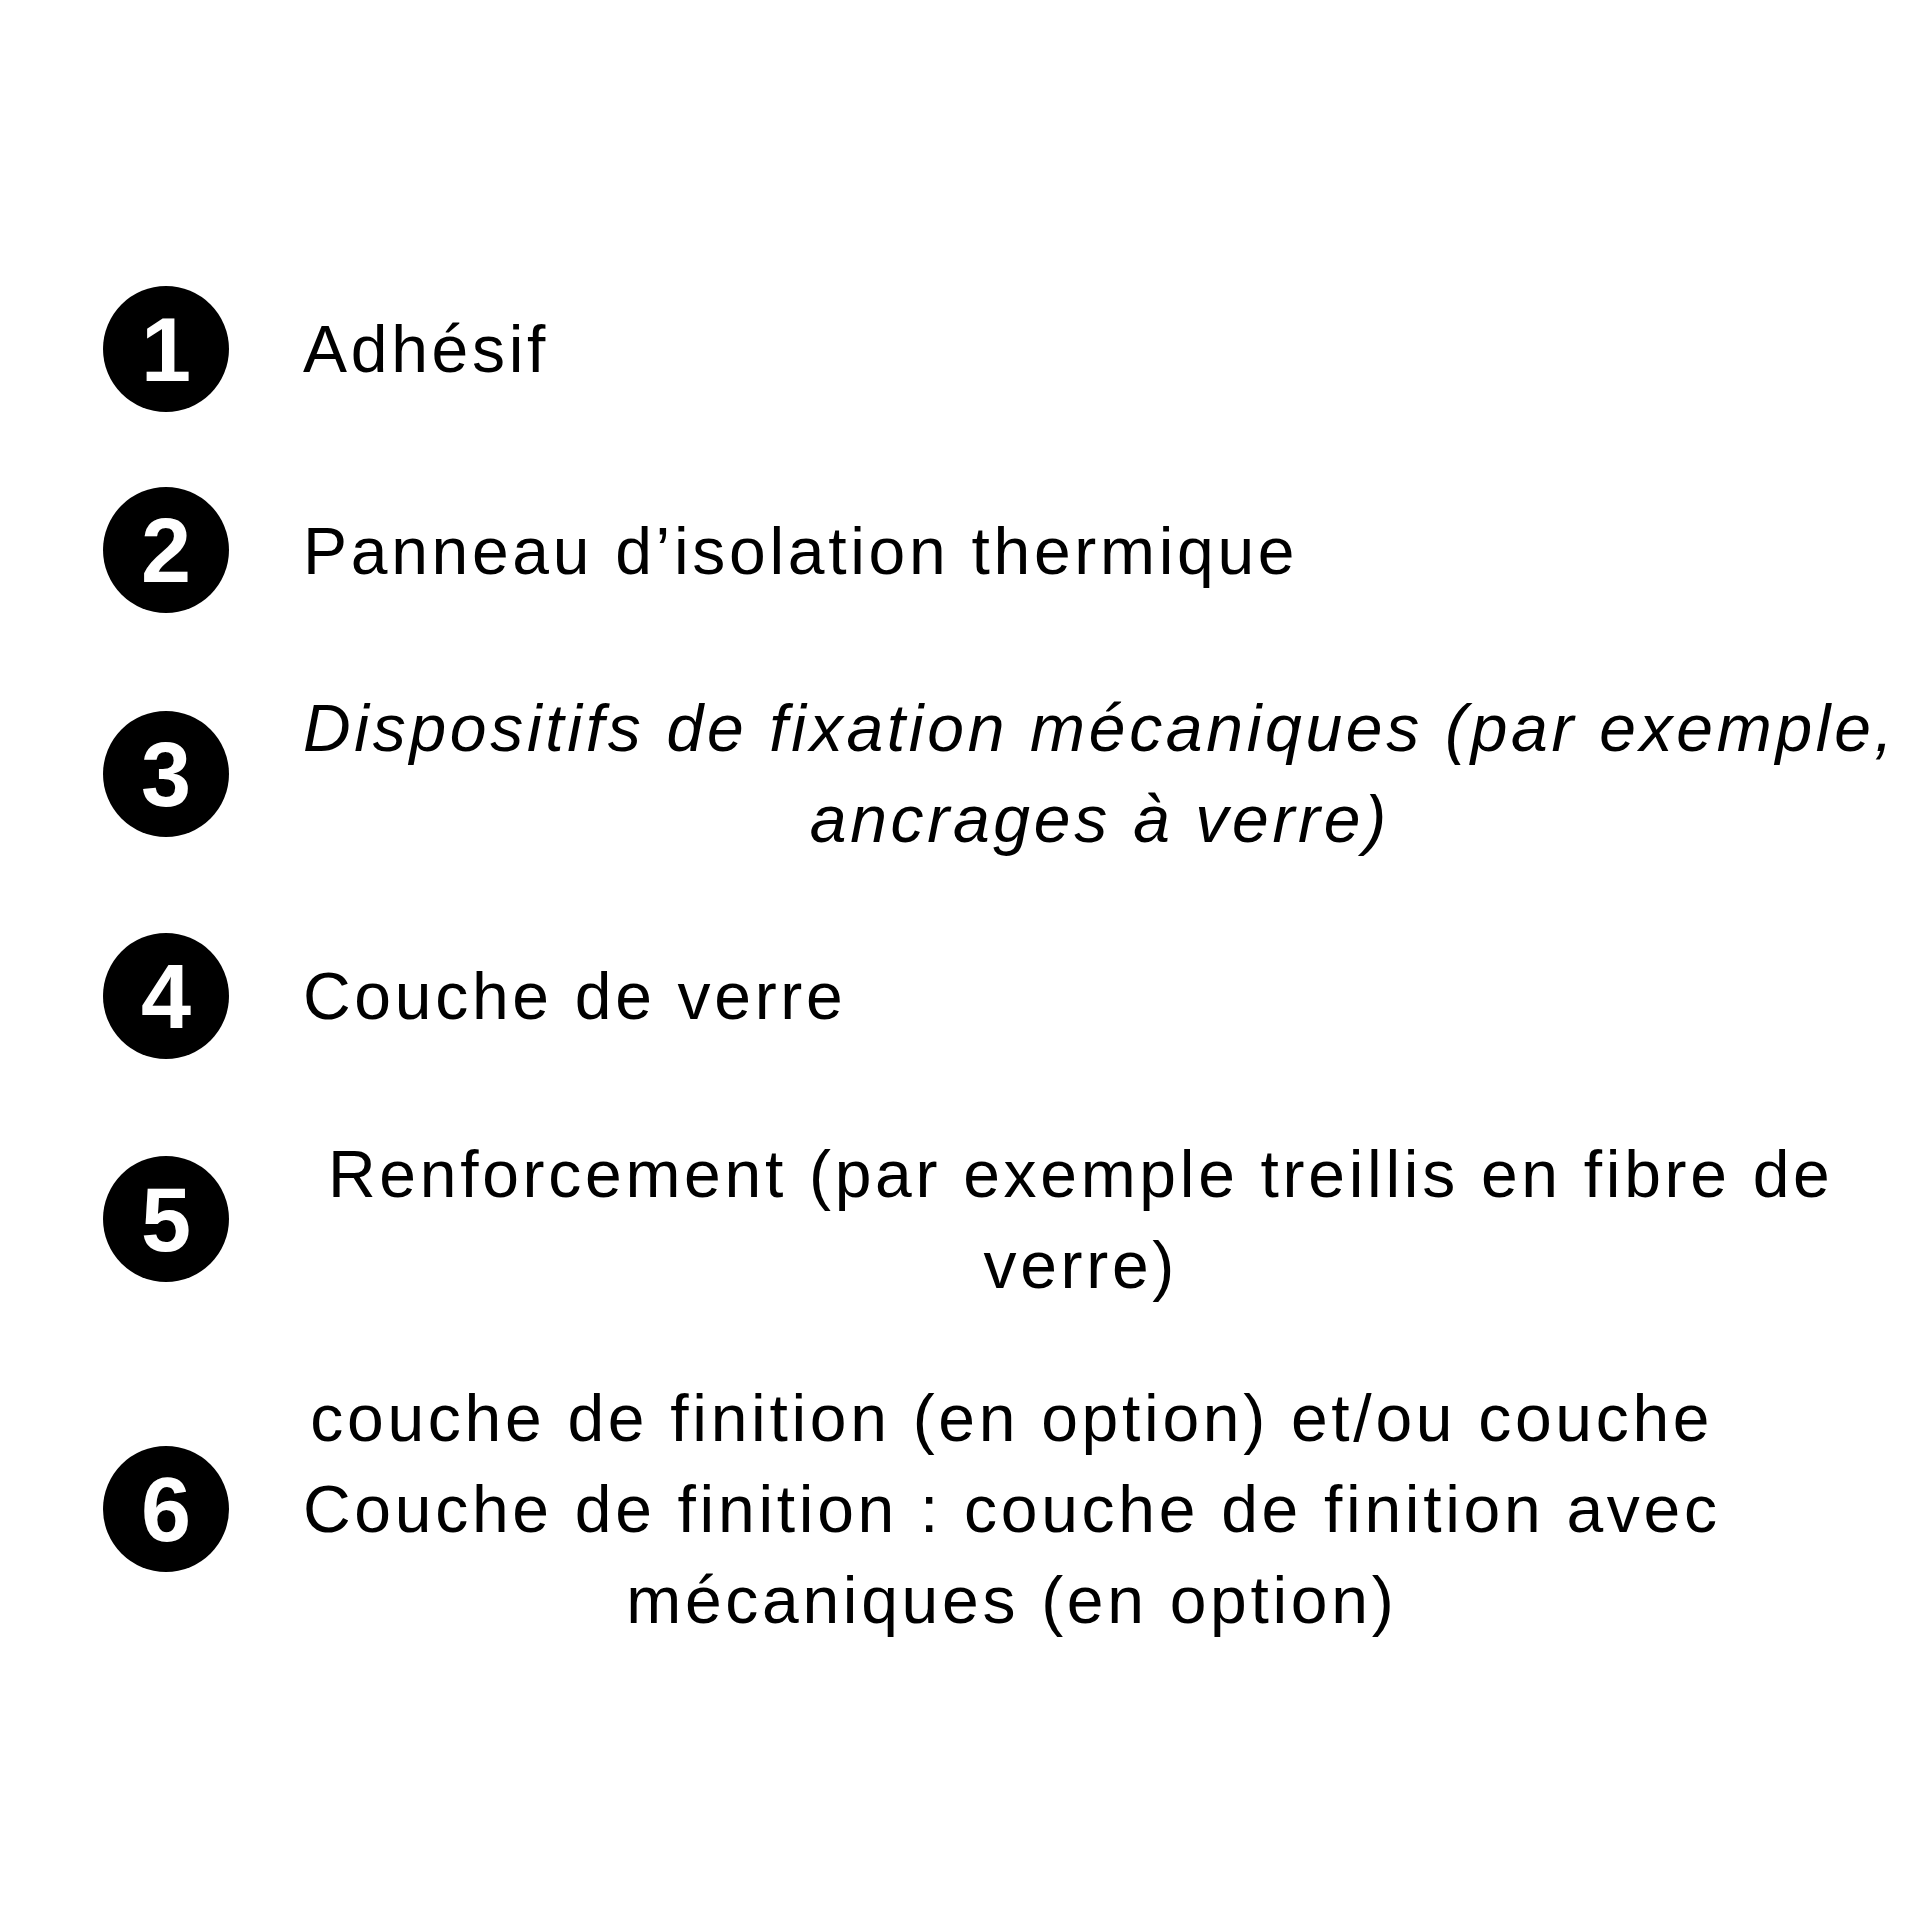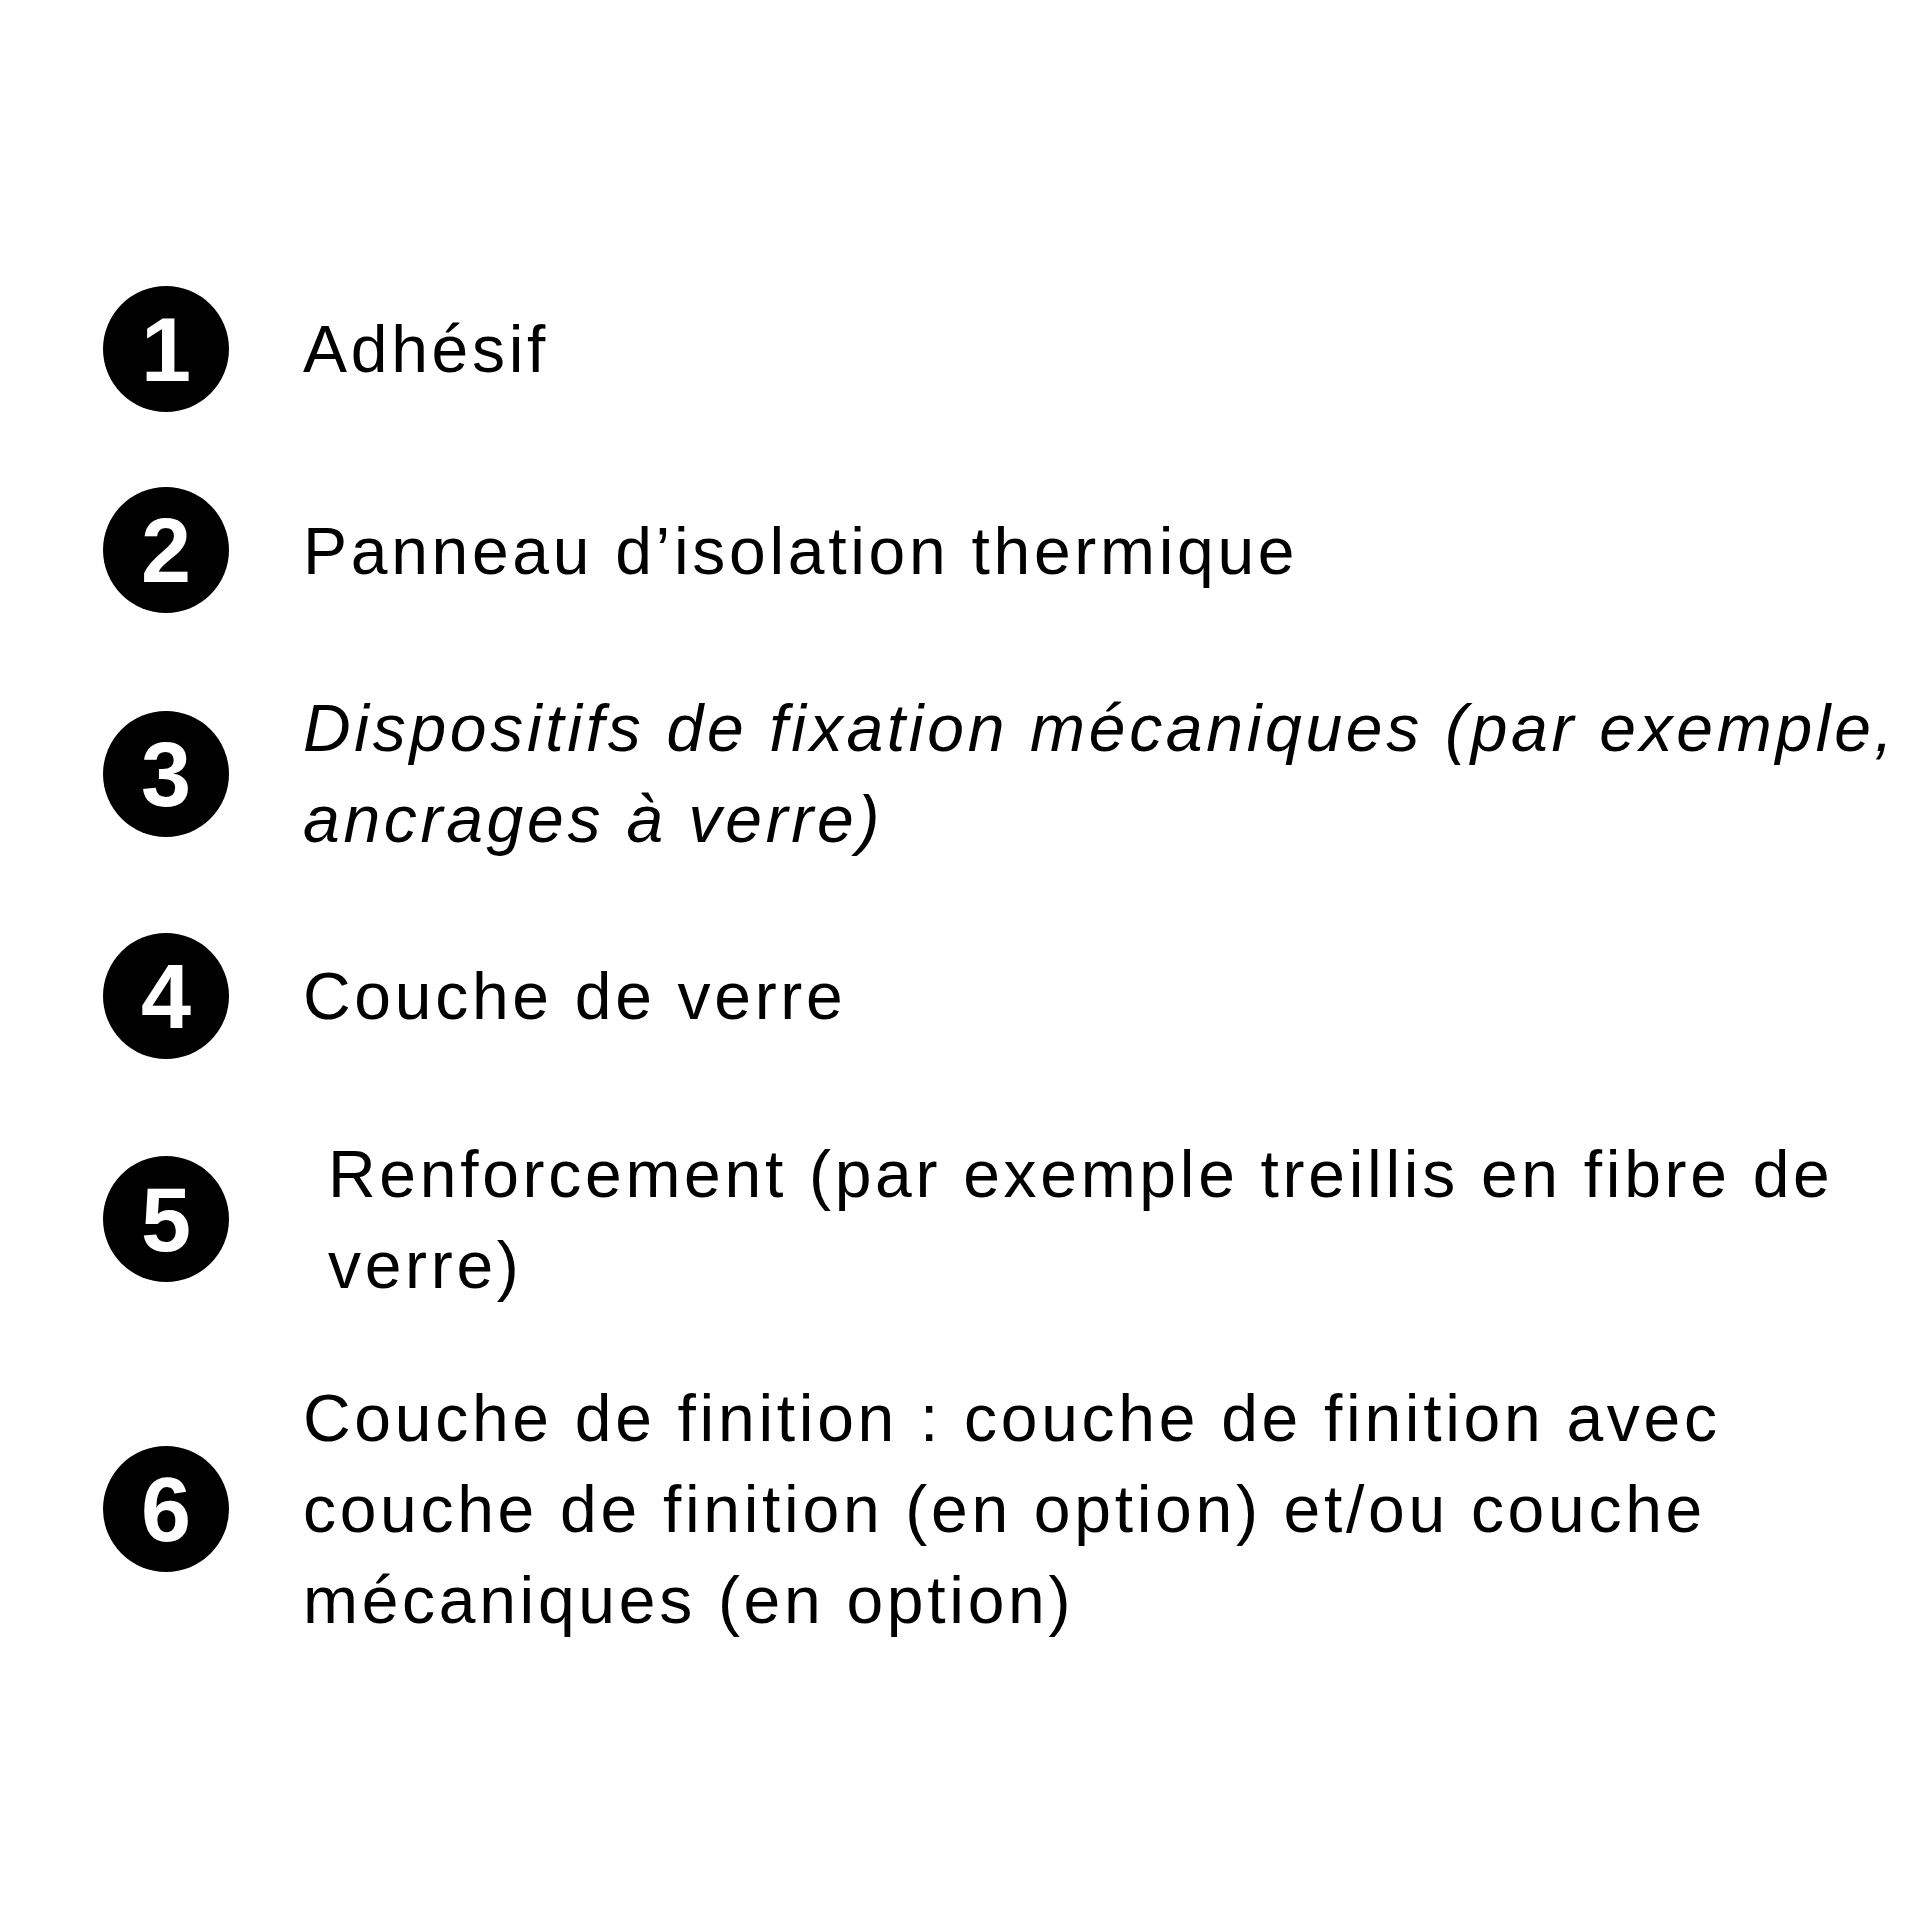--- a/index.html
+++ b/index.html
@@ -52,20 +52,21 @@
     left: 303px;
     font-size: 66px;
     line-height: 91px;
     letter-spacing: 3.7px;
     white-space: nowrap;
     font-weight: 400;
   }
   .label-line {
     display: block;
     height: 91px;
+    text-align: center;
   }
 </style>
 </head>
 <body>
 
 <div class="legend">
 
   <div class="item">
     <div class="badge" style="top:286px;">
       <span class="badge-num">1</span>
@@ -111,20 +112,20 @@
       <span class="label-line">Renforcement (par exemple treillis en fibre de</span>
       <span class="label-line">verre)</span>
     </div>
   </div>
 
   <div class="item">
     <div class="badge" style="top:1446px;">
       <span class="badge-num">6</span>
     </div>
     <div class="label" style="top:1373px;">
+      <span class="label-line">couche de finition (en option) et/ou couche</span>
       <span class="label-line">Couche de finition : couche de finition avec</span>
-      <span class="label-line">couche de finition (en option) et/ou couche</span>
       <span class="label-line">mécaniques (en option)</span>
     </div>
   </div>
 
 </div>
 
 
 </body></html>

